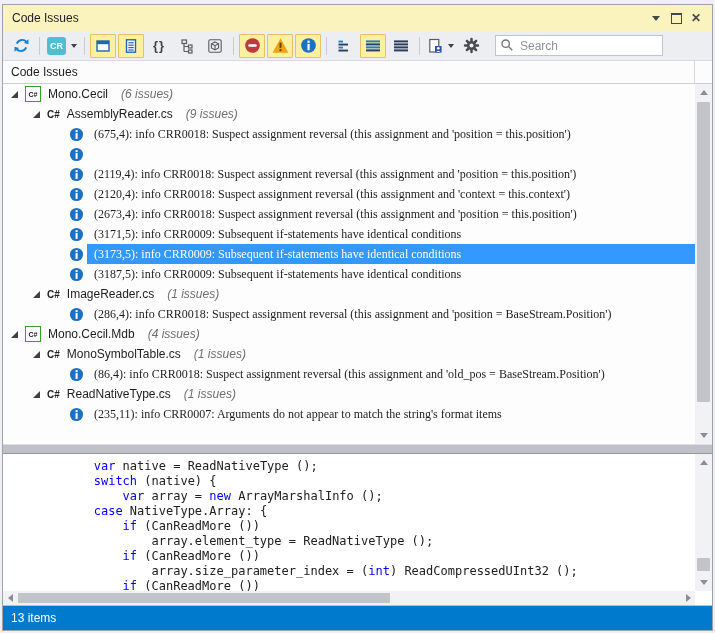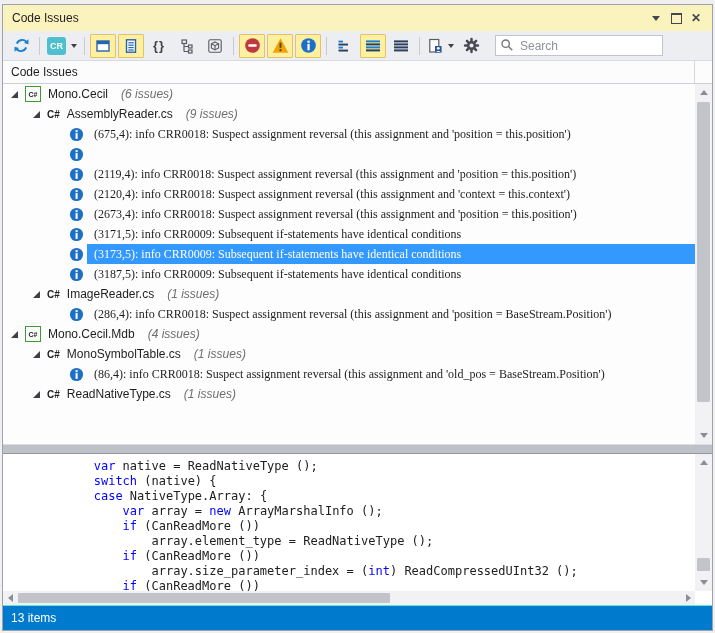--- a/index.html
+++ b/index.html
@@ -376,40 +376,50 @@
             </svg>
           </span>
           <span class="issuetext">(86,4): info CRR0018: Suspect assignment reversal (this assignment and 'old_pos = BaseStream.Position')</span>
         </div>
         <div class="row file">
           <span class="twisty"></span>
           <span class="csico">C#</span>
           <span>ReadNativeType.cs</span>
           <span class="cnt">(1 issues)</span>
         </div>
+        <div class="row issue">
+          <span style="display: flex; flex: 0 0 auto;">
+            <svg width="15" height="15" viewBox="0 0 16 16">
+              <circle cx="8" cy="8" r="7" fill="#1D70C4"></circle>
+              <rect x="7" y="3.3" width="2.2" height="2.2" fill="#FFFFFF"></rect>
+              <rect x="7" y="6.5" width="2.2" height="6.2" fill="#FFFFFF"></rect>
+            </svg>
+          </span>
+          <span class="issuetext">(235,11): info CRR0007: Arguments do not appear to match the string's format items</span>
+        </div>
       </div>
     <div class="vscroll">
       <div class="arr arr-up">
           <span class="tri-up"></span>
         </div>
       <div class="thumb" style="top:18px;height:calc(100% - 60px);"></div>
       <div class="arr arr-down">
           <span class="tri-down"></span>
         </div>
     </div>
   </div>
 
   <div class="splitter"></div>
 
   <div class="codepane">
     <div class="code" id="codeLines">
         <div class="cl">            <span class="kw">var</span><span> native = ReadNativeType ();</span></div>
         <div class="cl">            <span class="kw">switch</span><span> (native) {</span></div>
+        <div class="cl">                <span class="kw">var</span><span> array = </span><span class="kw">new</span><span> ArrayMarshalInfo ();</span></div>
         <div class="cl">            <span class="kw">case</span><span> NativeType.Array: {</span></div>
-        <div class="cl">                <span class="kw">var</span><span> array = </span><span class="kw">new</span><span> ArrayMarshalInfo ();</span></div>
         <div class="cl">                <span class="kw">if</span><span> (CanReadMore ())</span></div>
         <div class="cl">                    <span>array.element_type = ReadNativeType ();</span></div>
         <div class="cl">                <span class="kw">if</span><span> (CanReadMore ())</span></div>
         <div class="cl">                    <span>array.size_parameter_index = (</span><span class="kw">int</span><span>) ReadCompressedUInt32 ();</span></div>
         <div class="cl">                <span class="kw">if</span><span> (CanReadMore ())</span></div>
       </div>
     <div class="code-vscroll">
       <div class="arr arr-up">
           <span class="tri-up"></span>
         </div>

